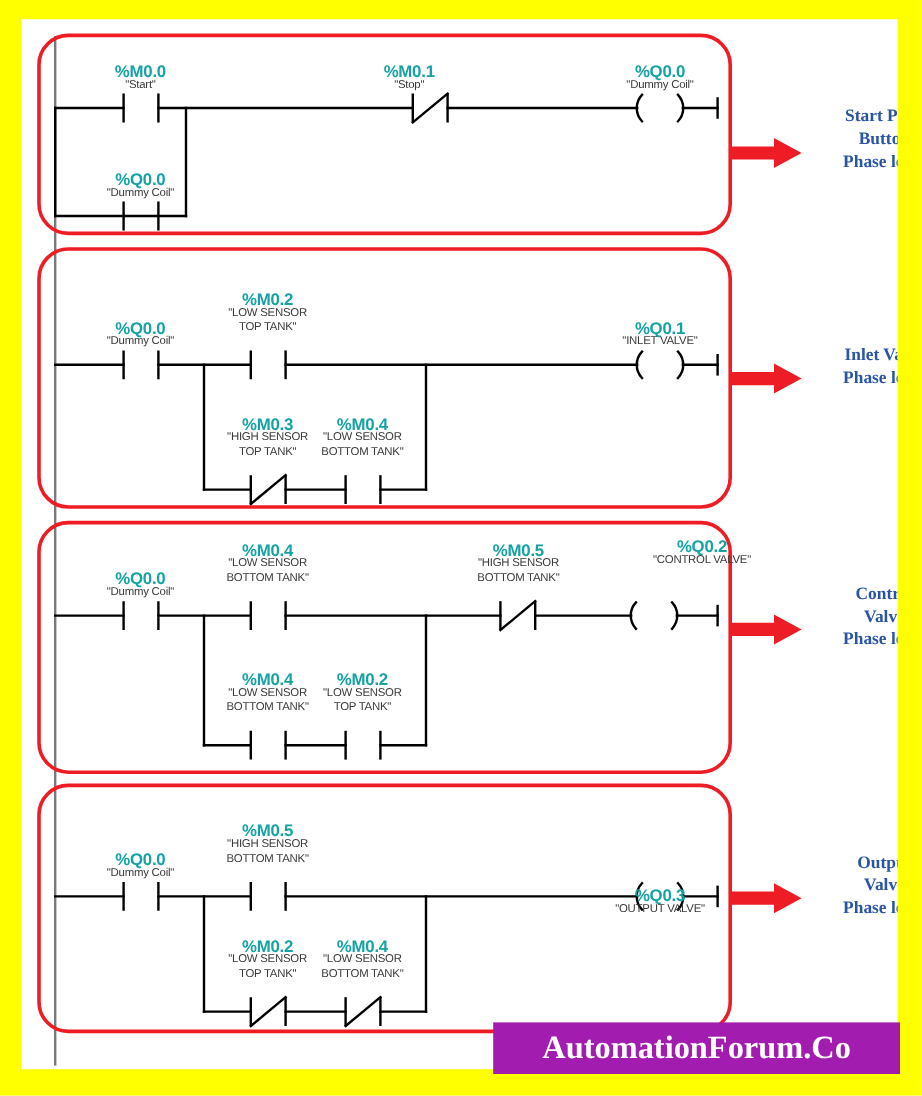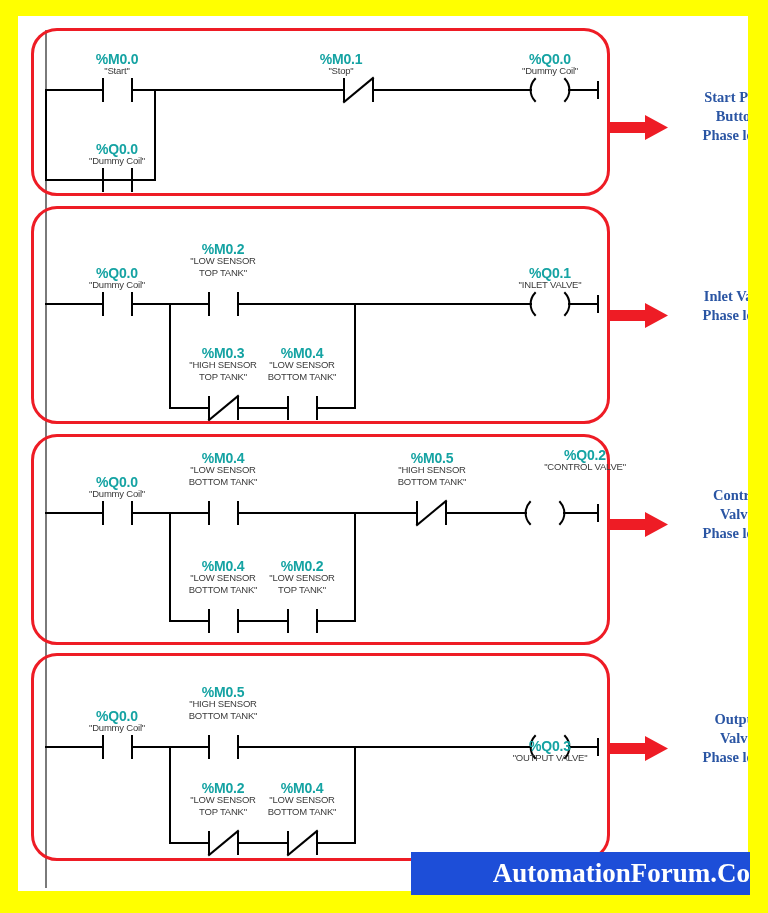--- a/index.html
+++ b/index.html
@@ -66,29 +66,29 @@
     line-height:19px;
     text-align:center;
     white-space:nowrap;
   }
   .arrow{position:absolute;}
   
   .watermark{
     position:absolute;
     left:411px; top:852px;
     width:339px; height:43px;
-    background:#1d4ed8;
+    background:#a21caf;
     color:#ffffff;
     font-family:"Liberation Serif", serif;
     font-weight:bold;
     font-size:27px;
     letter-spacing:0px;
     display:flex;
     align-items:center;
-    justify-content:flex-end;
+    justify-content:center;
     z-index:40;
   }
 </style>
 </head>
 <body>
 
 <div id="canvas">
 
   <div class="rail"></div>
 

